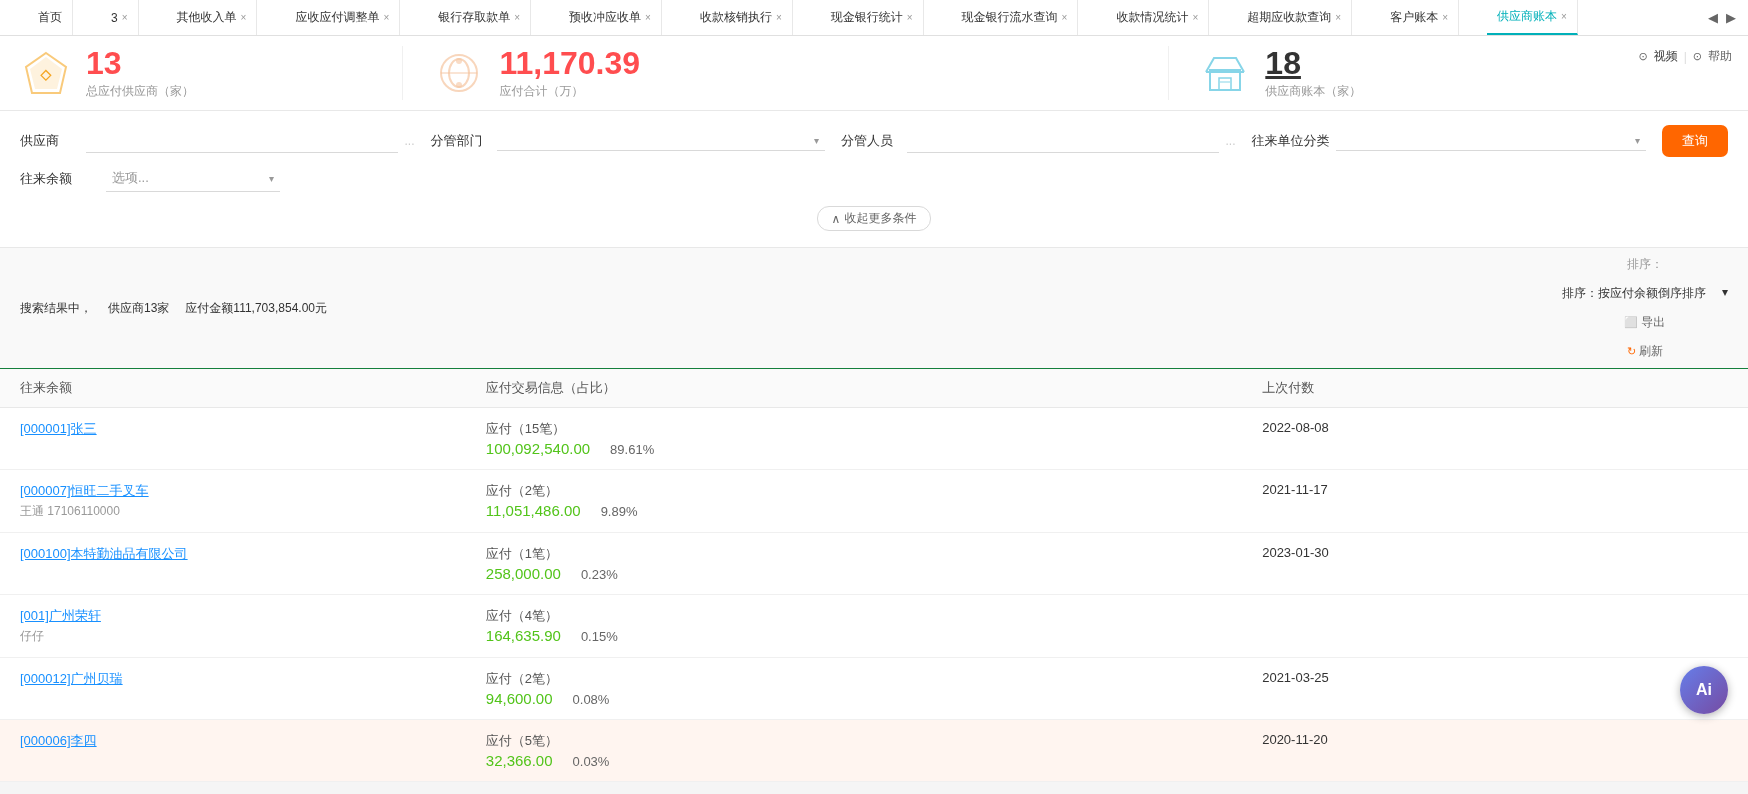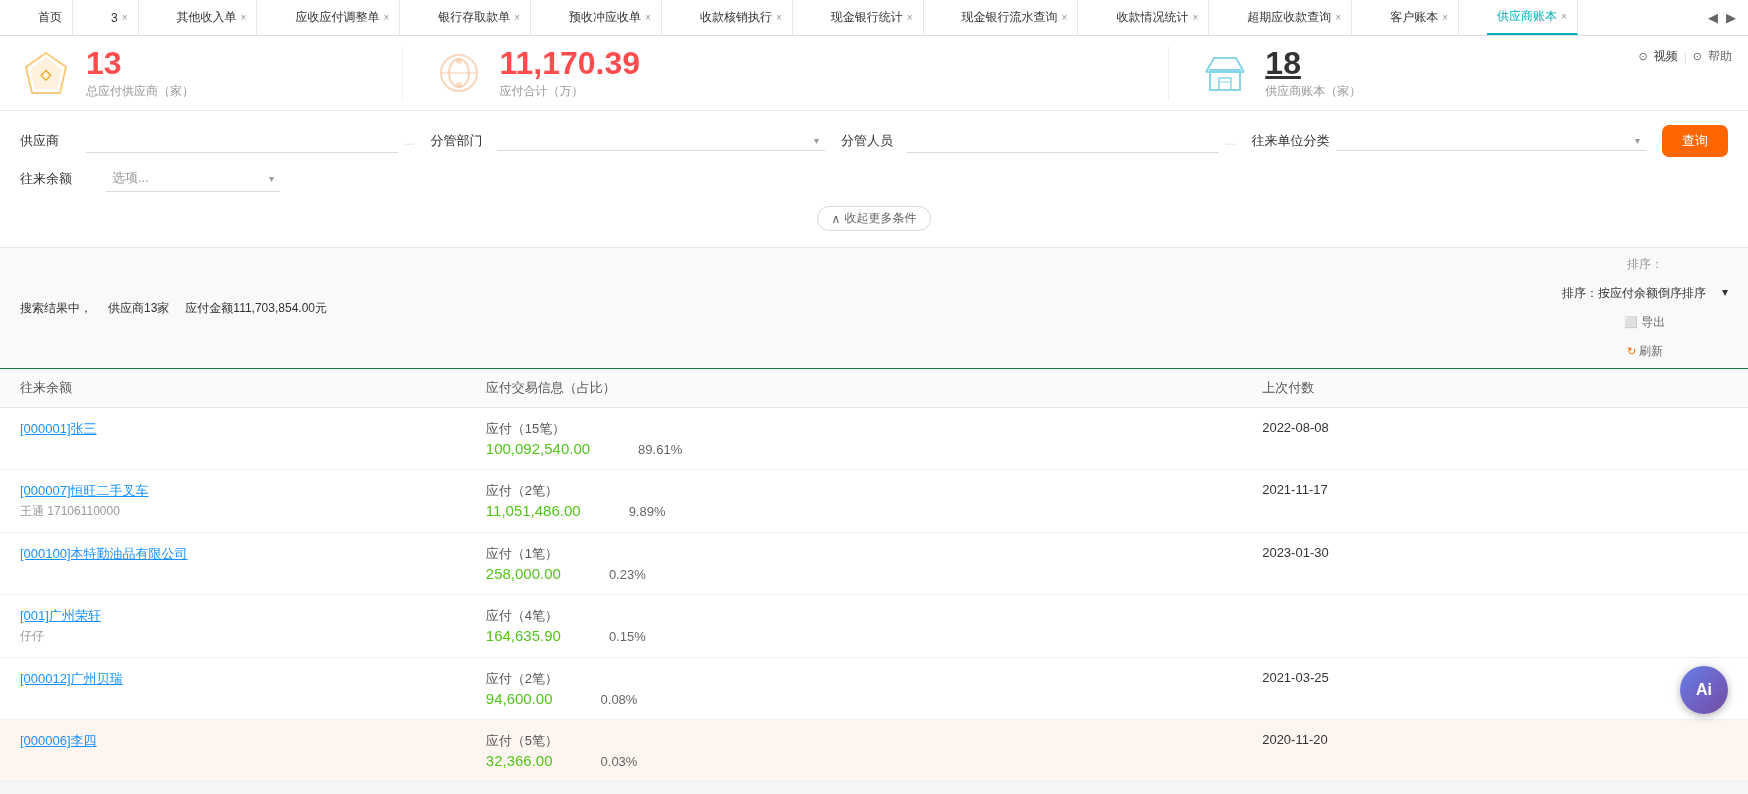--- a/index.html
+++ b/index.html
@@ -175,21 +175,21 @@
       text-decoration: underline;
       cursor: pointer;
       font-size: 13px;
     }
     .supplier-sub { color: #999; font-size: 12px; margin-top: 3px; }
 
     .transaction-info { display: flex; flex-direction: column; }
     .transaction-label { font-size: 13px; color: #555; margin-bottom: 2px; }
     .transaction-amount { font-size: 15px; color: #52c41a; font-weight: 500; }
     .transaction-percent { font-size: 13px; color: #666; margin-left: 16px; }
-    .transaction-row { display: flex; align-items: baseline; gap: 32px; }
+    .transaction-row { display: flex; align-items: baseline; gap: 4px; }
 
     .last-pay-date { font-size: 13px; color: #333; }
 
     
     .ai-btn {
       position: fixed;
       right: 20px;
       bottom: 80px;
       background: linear-gradient(135deg, #667eea, #764ba2);
       color: #fff;

